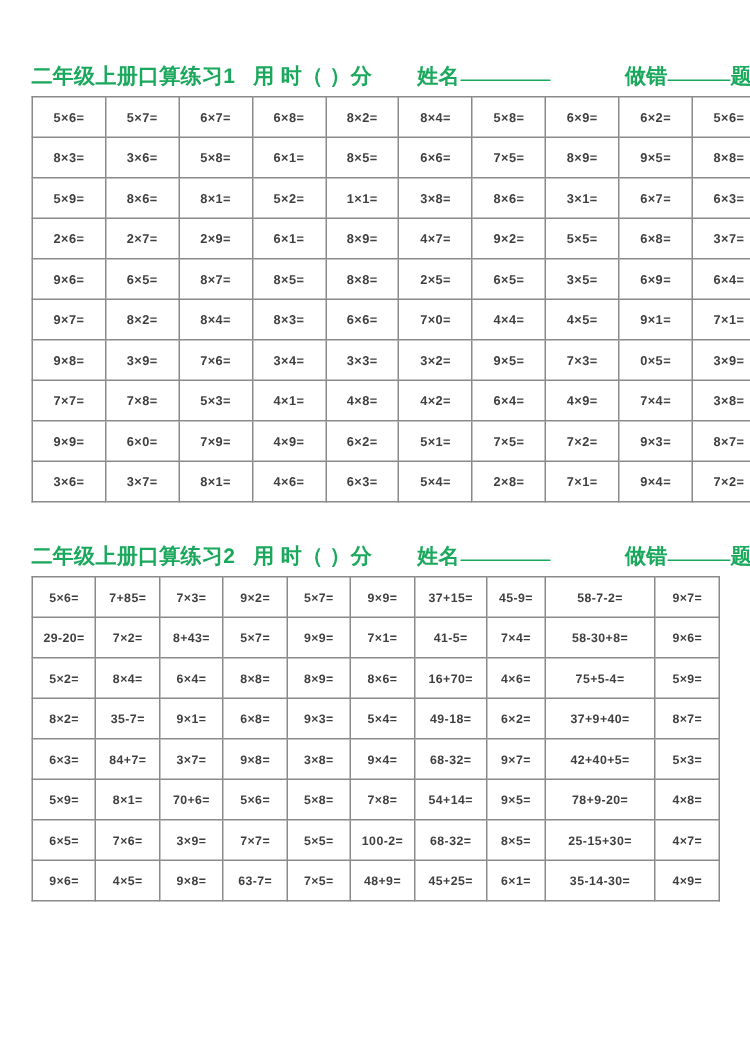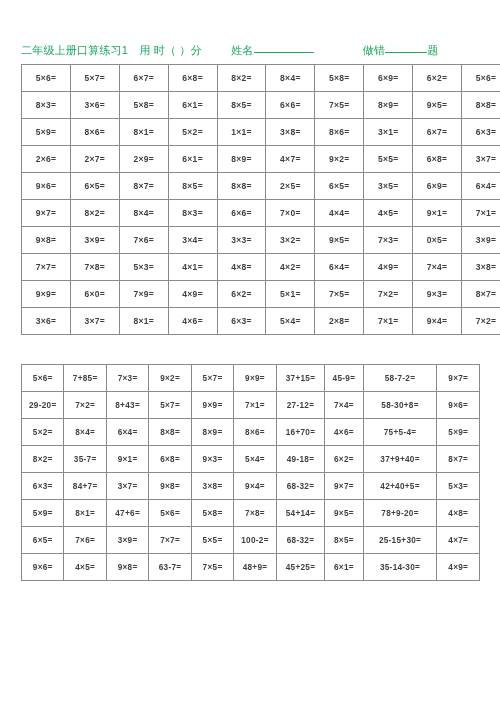--- a/index.html
+++ b/index.html
@@ -24,22 +24,22 @@
   }
   .worksheet {
     position: absolute;
     left: 21px;
     width: 459px;
   }
   .sheet-1 { top: 44px; }
   .sheet-2 { top: 364px; }
 
   .sheet-header {
-    font-size: 11px;
-    font-weight: normal;
+    font-size: 14px;
+    font-weight: bold;
     color: #1aa85c;
     letter-spacing: 0.2px;
     white-space: nowrap;
     margin-bottom: 7px;
     height: 13px;
     line-height: 13px;
   }
   .sheet-header .h-title { }
   .sheet-header .h-time { margin-left: 8px; }
   .sheet-header .h-name { margin-left: 26px; }
@@ -219,20 +219,26 @@
           <td>2×8=</td>
           <td>7×1=</td>
           <td>9×4=</td>
           <td>7×2=</td>
         </tr>
       </tbody>
     </table>
   </div>
 
   <div class="worksheet sheet-2">
+    <div class="sheet-header">
+      <span class="h-title">二年级上册口算练习2</span>
+      <span class="h-time">用 时（ ）分</span>
+      <span class="h-name">姓名</span><span class="h-blank-long"></span>
+      <span class="h-wrong">做错</span><span class="h-blank-short"></span><span>题</span>
+    </div>
 
     <table class="grid grid-2">
       <colgroup>
         <col class="c-n">
           <col class="c-n">
           <col class="c-n">
           <col class="c-n">
           <col class="c-n">
         <col class="c-n">
           <col class="c-w">
@@ -253,21 +259,21 @@
           <td>58-7-2=</td>
           <td>9×7=</td>
         </tr>
         <tr>
           <td>29-20=</td>
           <td>7×2=</td>
           <td>8+43=</td>
           <td>5×7=</td>
           <td>9×9=</td>
           <td>7×1=</td>
-          <td>27-12=</td>
+          <td>41-5=</td>
           <td>7×4=</td>
           <td>58-30+8=</td>
           <td>9×6=</td>
         </tr>
         <tr>
           <td>5×2=</td>
           <td>8×4=</td>
           <td>6×4=</td>
           <td>8×8=</td>
           <td>8×9=</td>
@@ -297,21 +303,21 @@
           <td>3×8=</td>
           <td>9×4=</td>
           <td>68-32=</td>
           <td>9×7=</td>
           <td>42+40+5=</td>
           <td>5×3=</td>
         </tr>
         <tr>
           <td>5×9=</td>
           <td>8×1=</td>
-          <td>47+6=</td>
+          <td>70+6=</td>
           <td>5×6=</td>
           <td>5×8=</td>
           <td>7×8=</td>
           <td>54+14=</td>
           <td>9×5=</td>
           <td>78+9-20=</td>
           <td>4×8=</td>
         </tr>
         <tr>
           <td>6×5=</td>

